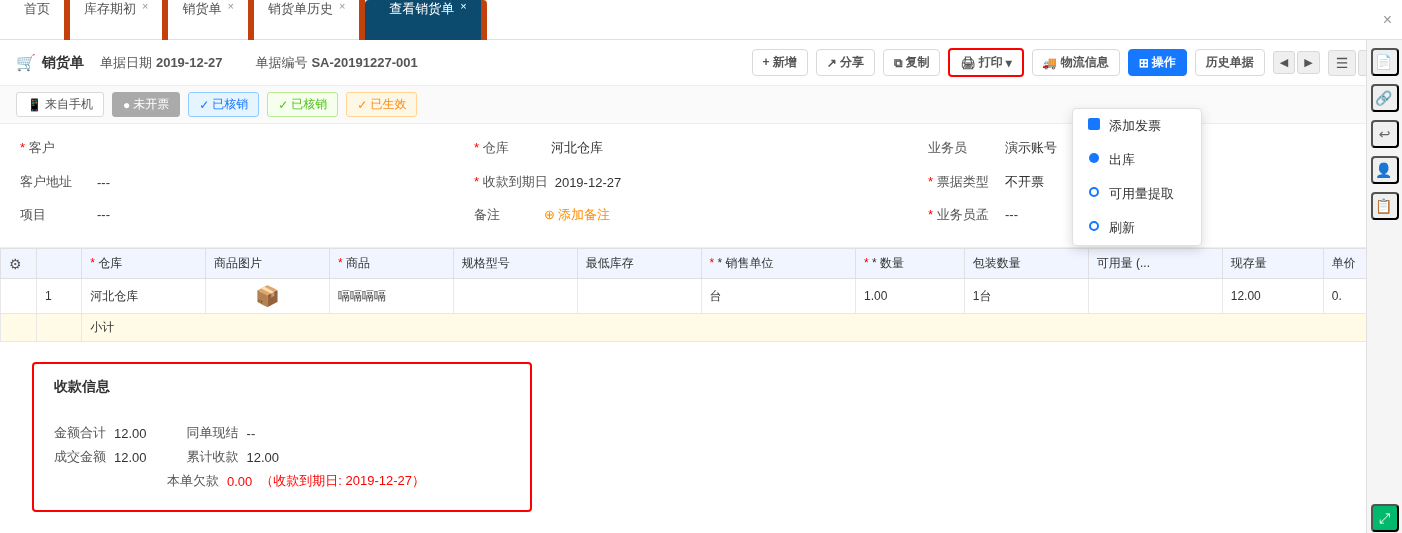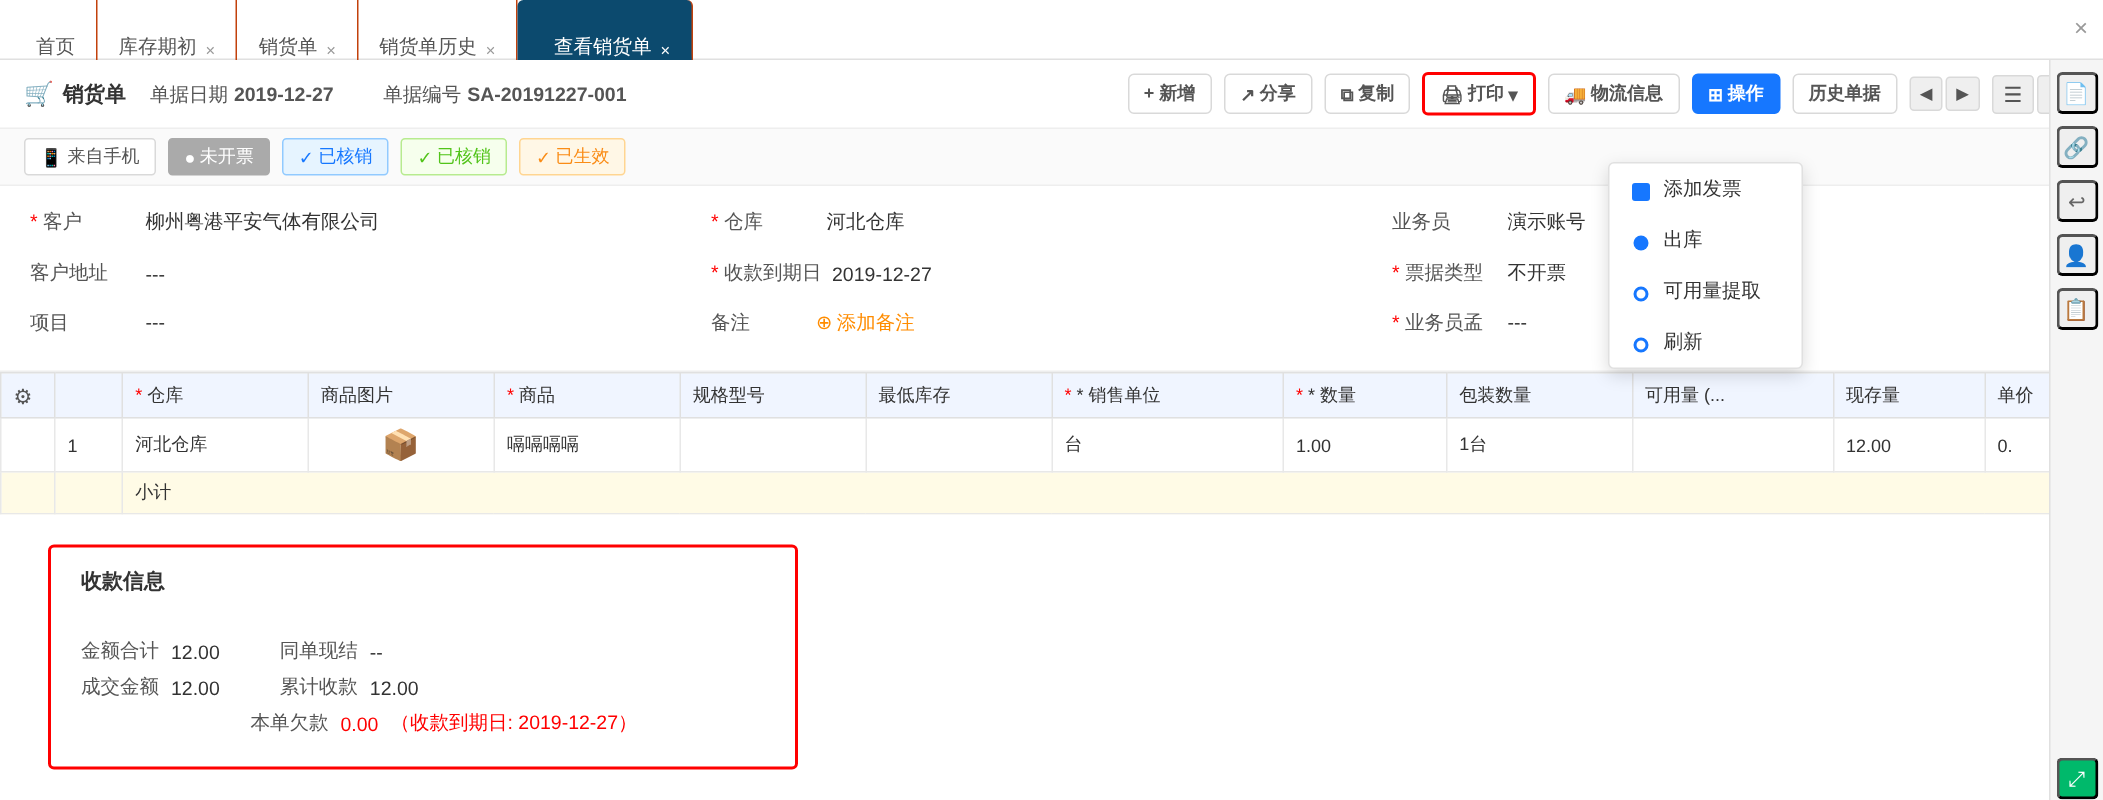--- a/index.html
+++ b/index.html
@@ -5,22 +5,22 @@
     * { box-sizing: border-box; margin: 0; padding: 0; }
     body { font-family: 'Microsoft YaHei', Arial, sans-serif; font-size: 13px; background: #f0f2f5; color: #333; }
 
     
     .tab-bar {
       display: flex; align-items: center; background: #fff;
       border-bottom: 1px solid #e0e0e0; padding: 0 10px; height: 40px;
       position: relative;
     }
     .tab-item {
-      padding: 0 14px; height: 40px; display: flex; align-items: flex-end;
-      cursor: pointer; font-size: 13px; color: #555; border-right: 1px solid #c2410c;
+      padding: 0 14px; height: 40px; display: flex; align-items: flex-start;
+      cursor: pointer; font-size: 13px; color: #555; border-right: 6px solid #c2410c;
       white-space: nowrap;
     }
     .tab-item.active {
       background: #0c4a6e; color: #fff; border-radius: 4px 4px 0 0; padding-left: 24px;
     }
     .tab-item .close-icon { margin-left: 6px; font-size: 11px; color: #999; cursor: pointer; }
     .tab-item.active .close-icon { color: #fff; }
     .tab-close-btn {
       position: absolute; right: 10px; top: 50%; transform: translateY(-50%);
       cursor: pointer; font-size: 16px; color: #999;
@@ -128,21 +128,21 @@
     .payment-value { color: #333; }
     .payment-value.red { color: #f00; }
 
     
     .dropdown-overlay {
       position: absolute; top: 68px; right: 200px; z-index: 100;
       background: #fff; border: 1px solid #e0e0e0; border-radius: 4px;
       box-shadow: 0 4px 12px rgba(0,0,0,0.15); min-width: 130px;
     }
     .dropdown-item {
-      display: flex; align-items: flex-end; gap: 8px; padding: 8px 14px;
+      display: flex; align-items: flex-start; gap: 8px; padding: 8px 14px;
       cursor: pointer; font-size: 13px; color: #333;
     }
     .dropdown-icon { width: 14px; height: 14px; display: inline-flex; align-items: center; justify-content: center; }
     .icon-square { width: 12px; height: 12px; background: #1677ff; border-radius: 2px; }
     .icon-circle-blue { width: 10px; height: 10px; background: #1677ff; border-radius: 50%; }
     .icon-circle-outline { width: 10px; height: 10px; border: 2px solid #1677ff; border-radius: 50%; }
 
     
     .print-highlight {
       border: 2px solid #f00 !important;
@@ -260,21 +260,20 @@
       <span>✓</span>
       <span>已生效</span>
     </button>
     <div class="spacer"></div>
   </div>
 
   <div class="form-section">
     <div class="form-row">
       <div class="form-field">
         <span class="field-label required">客户</span>
-        <span class="field-value">柳州粤港平安气体有限公司</span>
       </div>
       <div class="form-field">
         <span class="field-label required">仓库</span>
         <span class="field-value">河北仓库</span>
       </div>
       <div class="form-field">
         <span class="field-label">业务员</span>
         <span class="field-value">演示账号</span>
       </div>
     </div>

